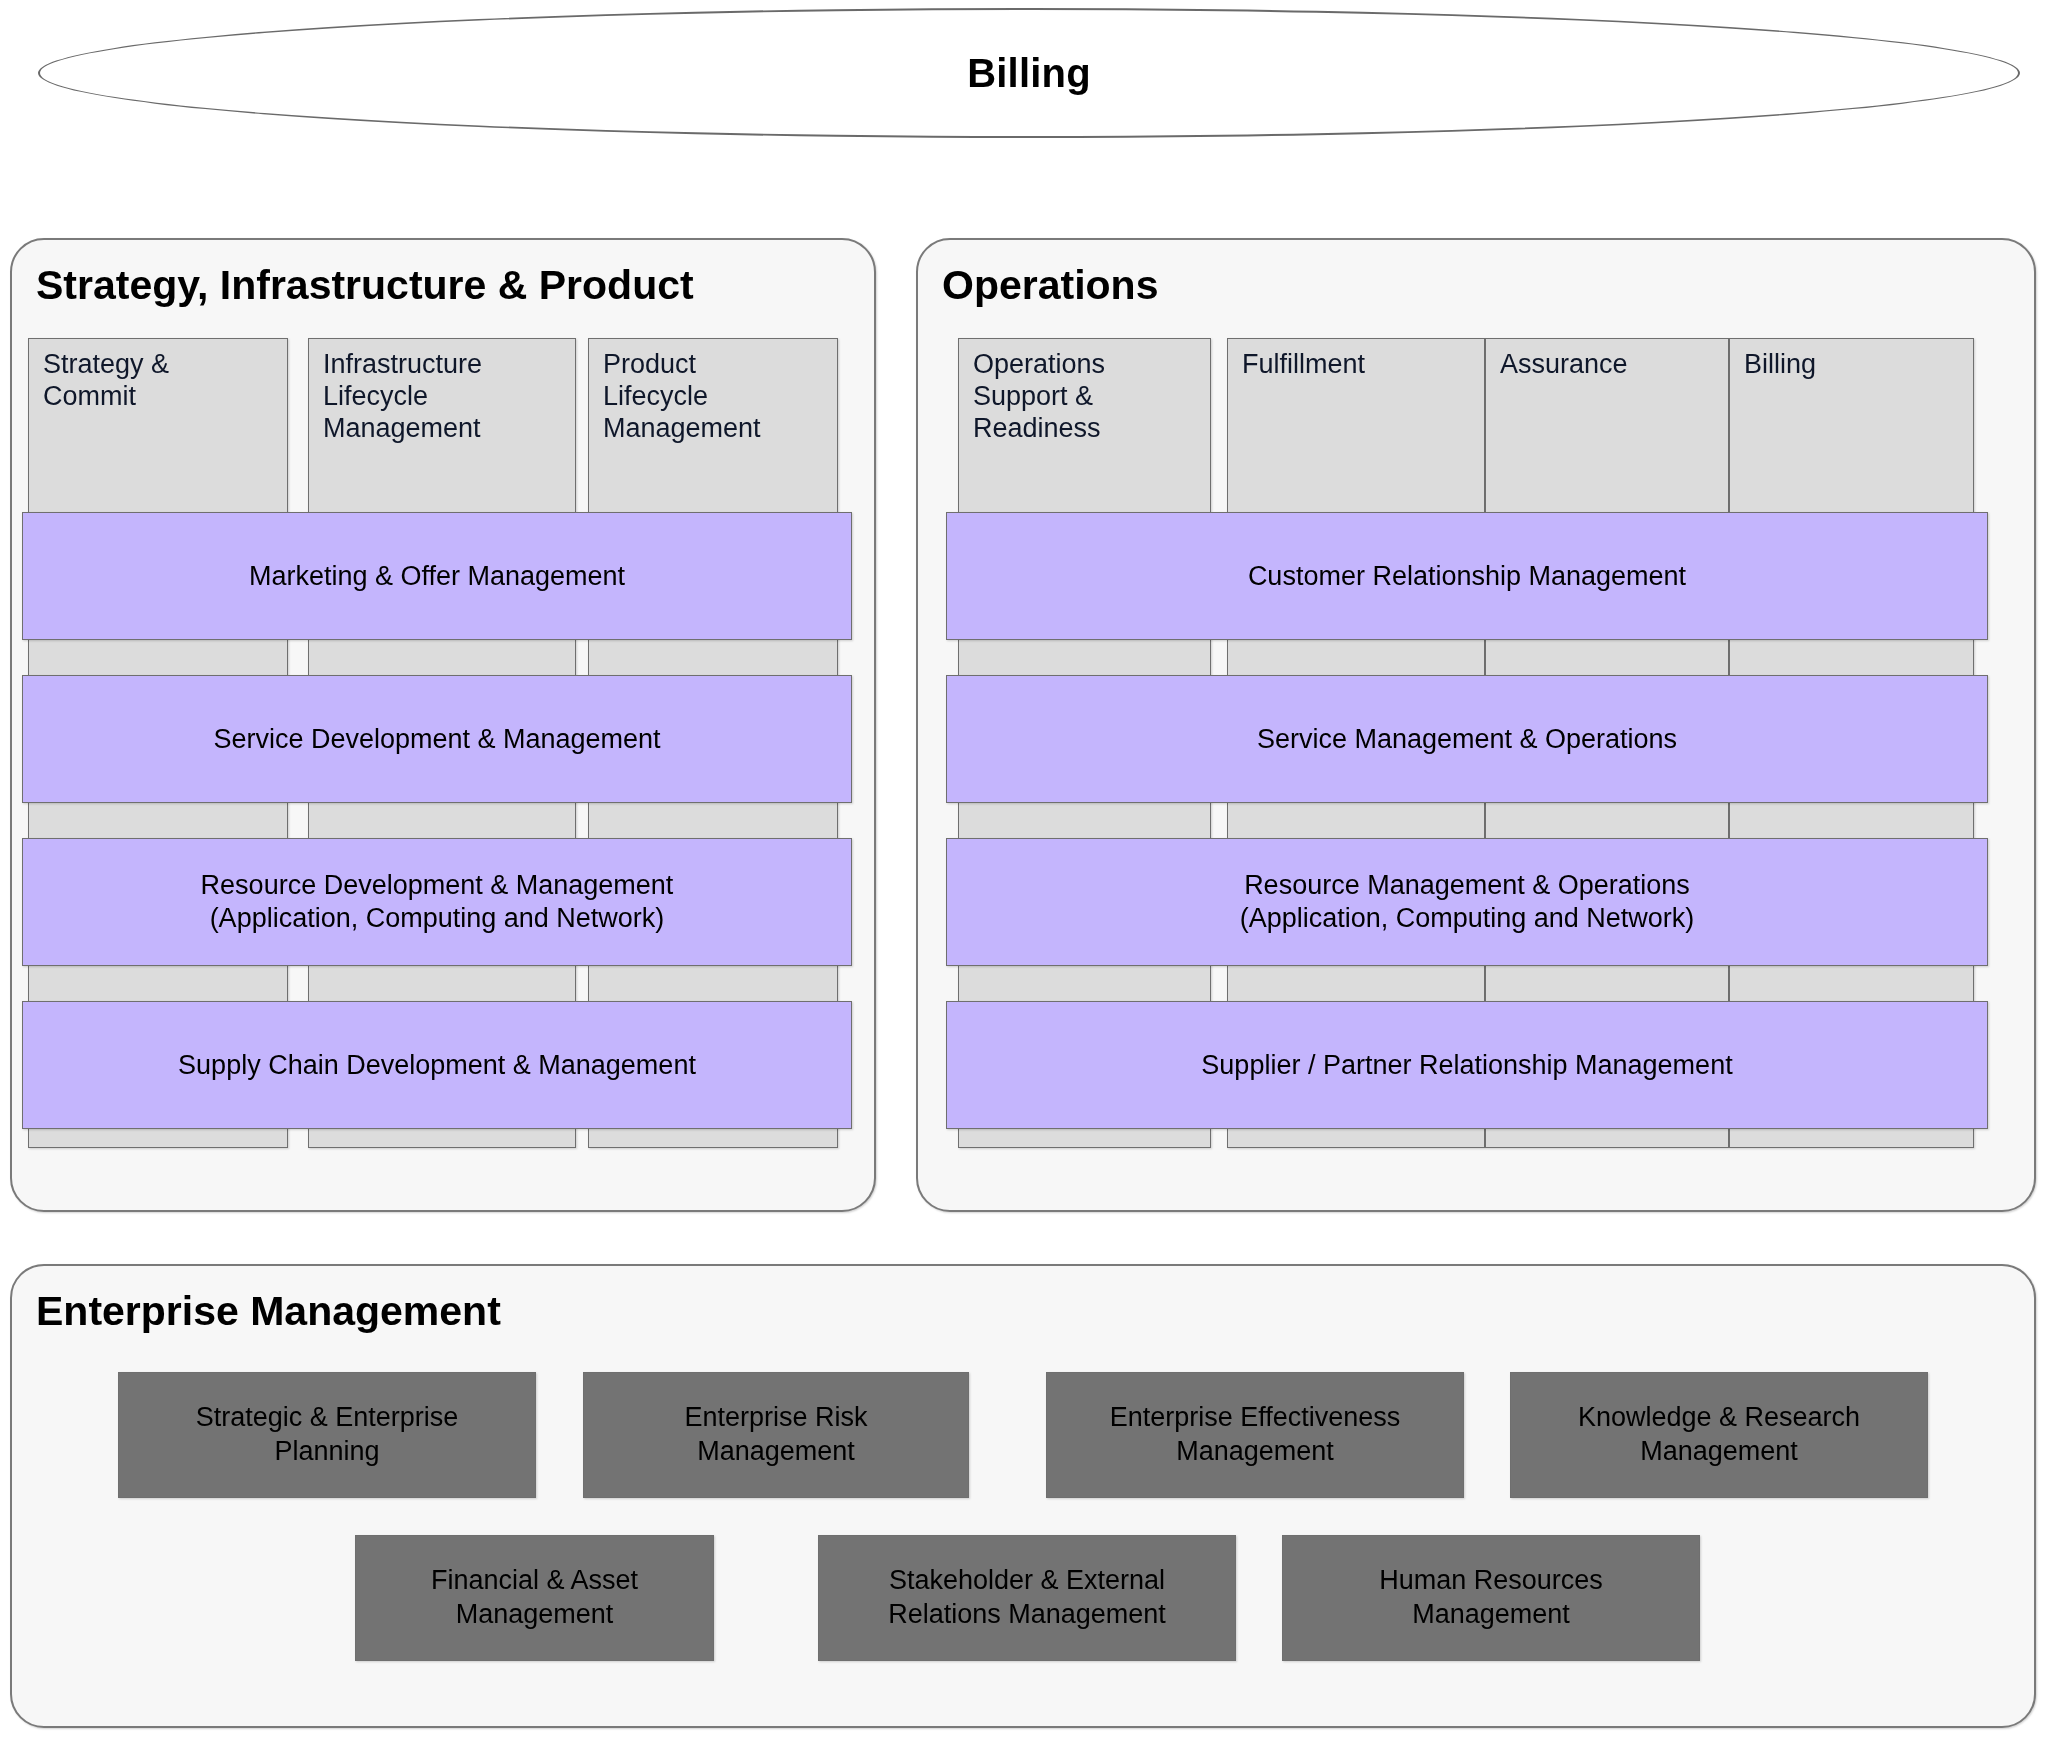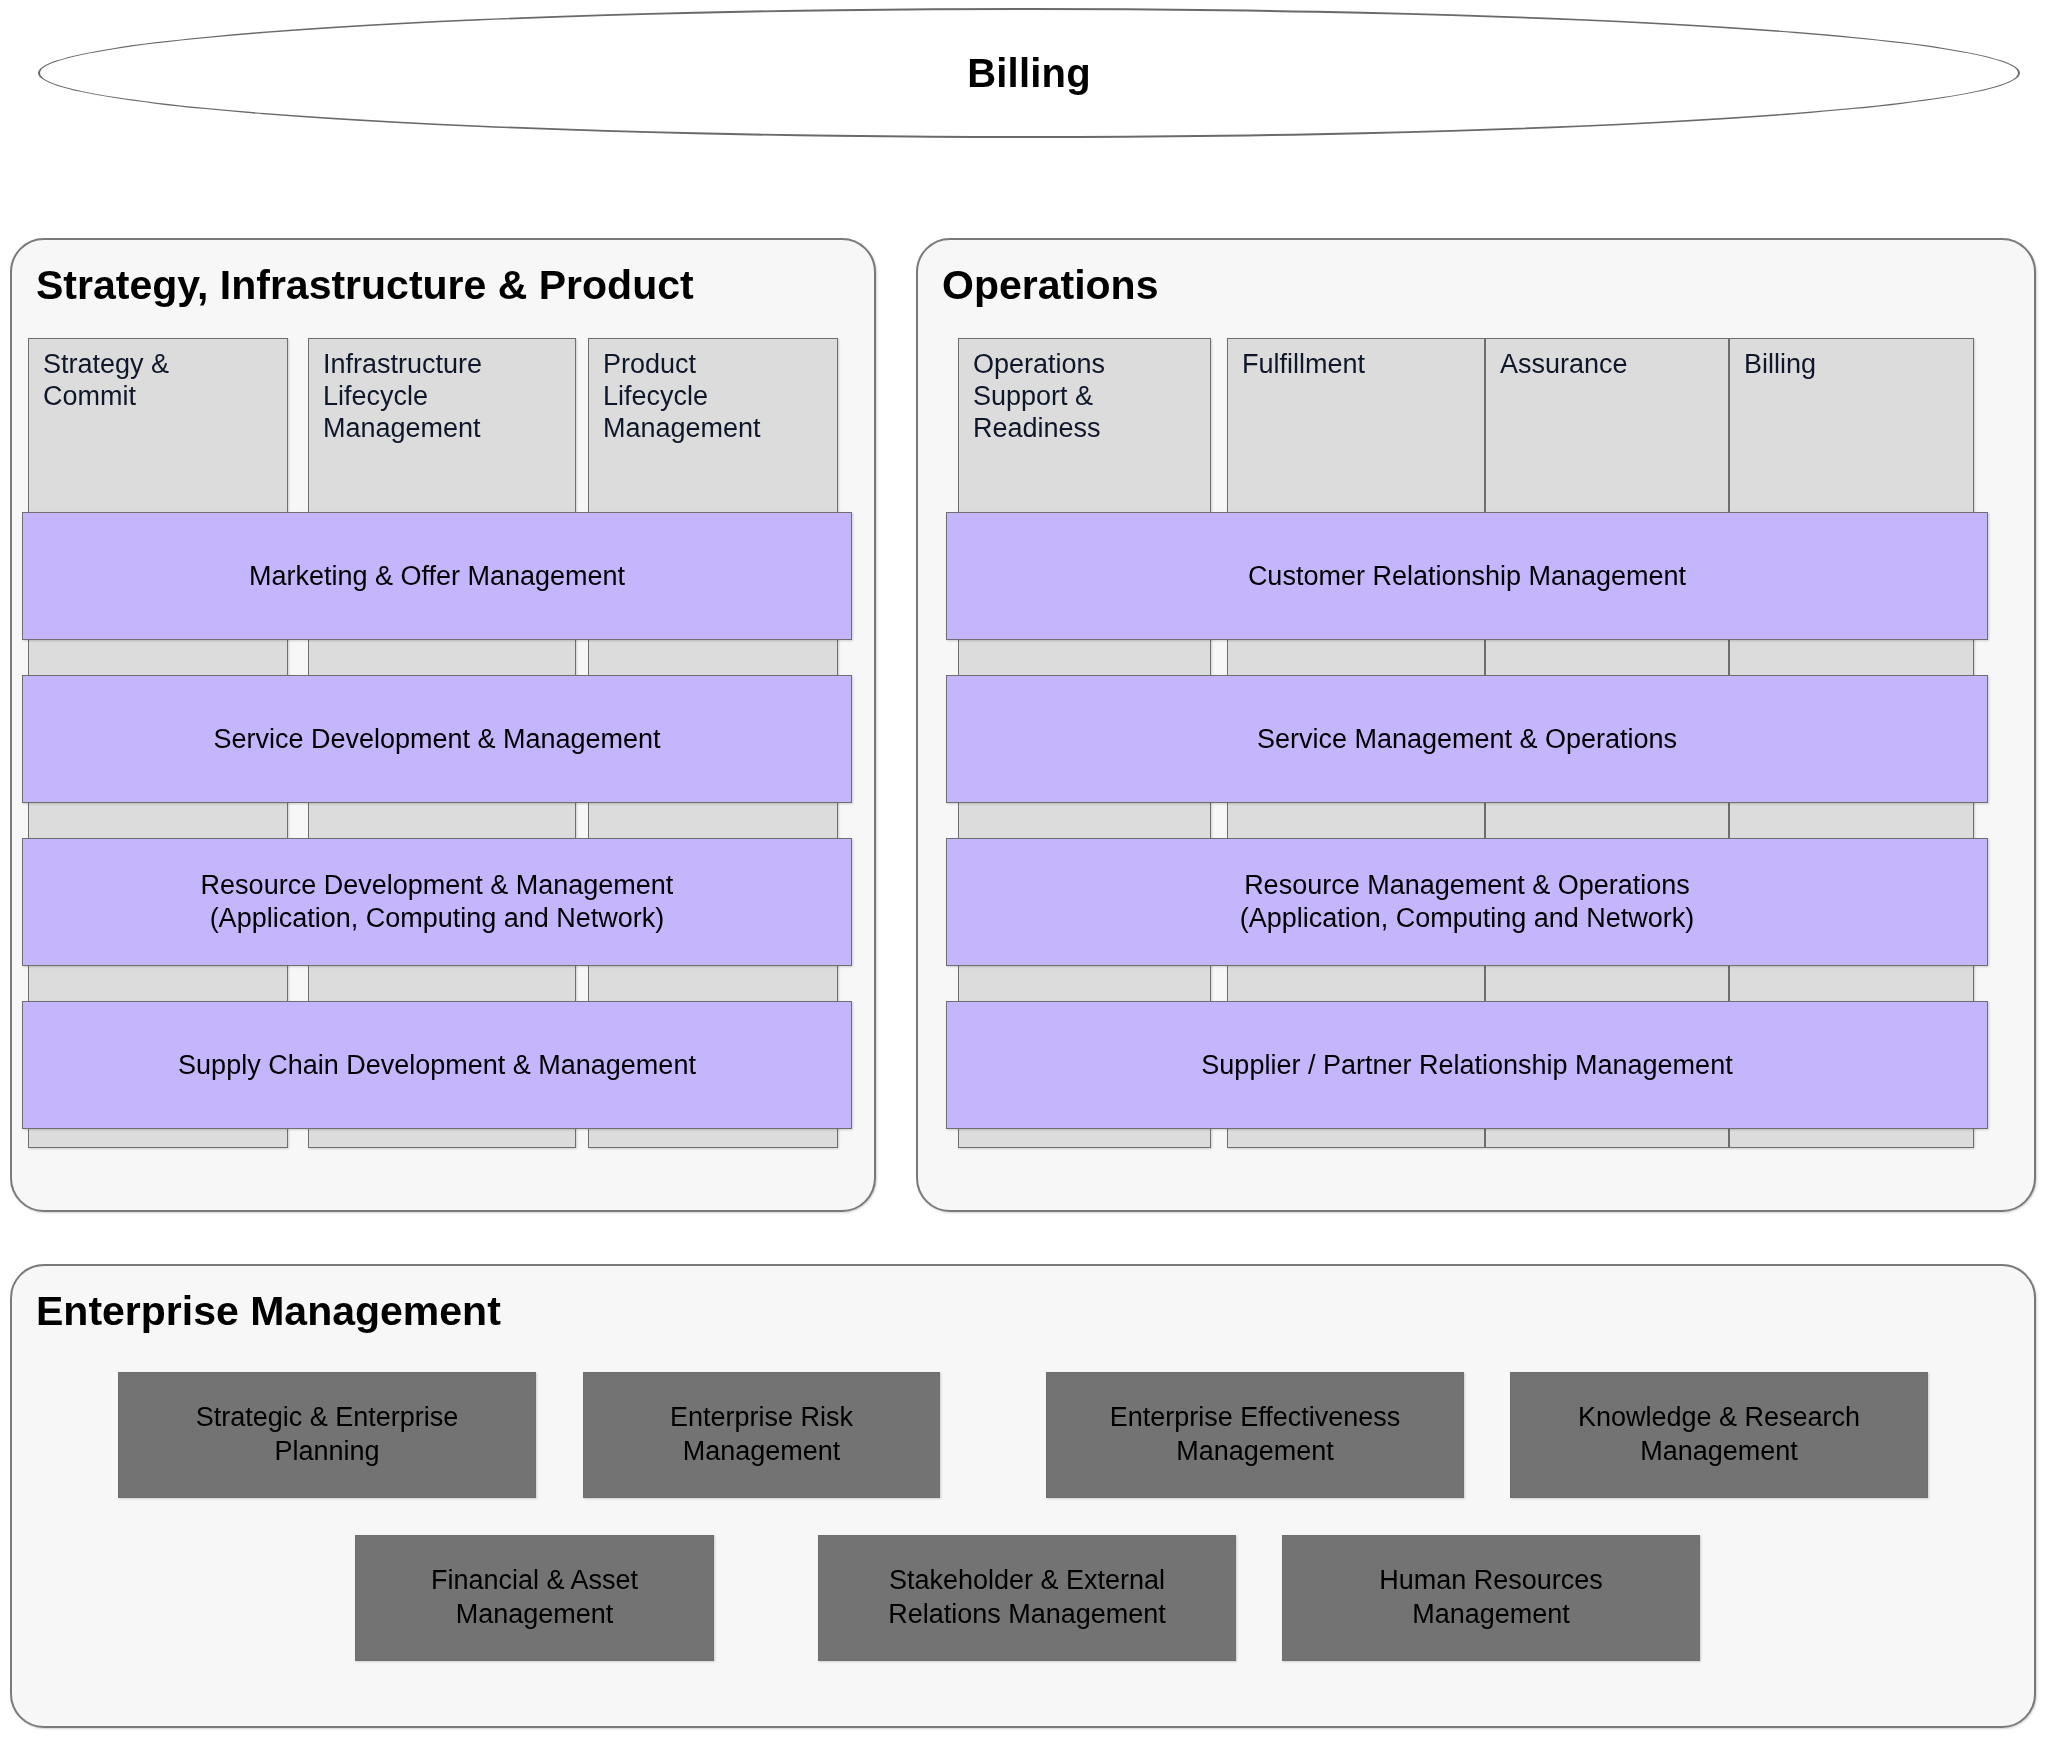--- a/index.html
+++ b/index.html
@@ -186,21 +186,21 @@
     <div class="hband-label">Supplier / Partner Relationship Management</div>
   </div>
 
   <div class="panel" id="panel-em">
     <div class="panel-title">Enterprise Management</div>
   </div>
 
   <div class="embox" style="left:118px; top:1372px; width:418px; height:126px;">
     <div class="embox-label">Strategic &amp; Enterprise<br>Planning</div>
   </div>
-  <div class="embox" style="left:583px; top:1372px; width:357px; height:126px;">
+  <div class="embox" style="left:583px; top:1372px; width:386px; height:126px;">
     <div class="embox-label">Enterprise Risk<br>Management</div>
   </div>
   <div class="embox" style="left:1046px; top:1372px; width:418px; height:126px;">
     <div class="embox-label">Enterprise Effectiveness<br>Management</div>
   </div>
   <div class="embox" style="left:1510px; top:1372px; width:418px; height:126px;">
     <div class="embox-label">Knowledge &amp; Research<br>Management</div>
   </div>
 
   <div class="embox" style="left:355px; top:1535px; width:359px; height:126px;">

